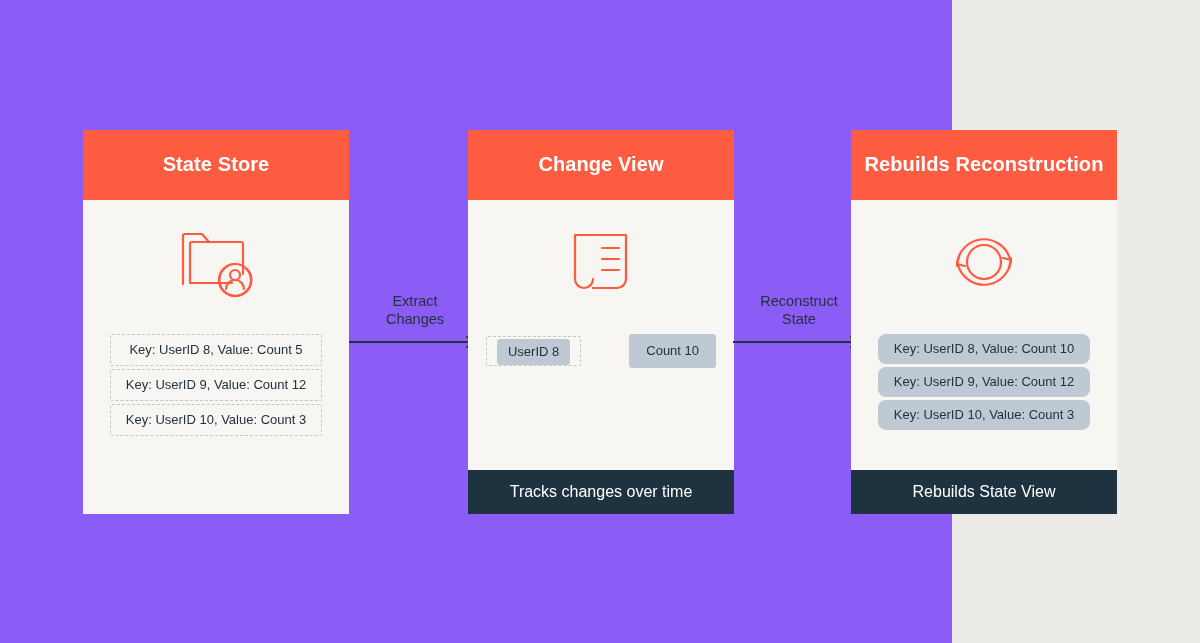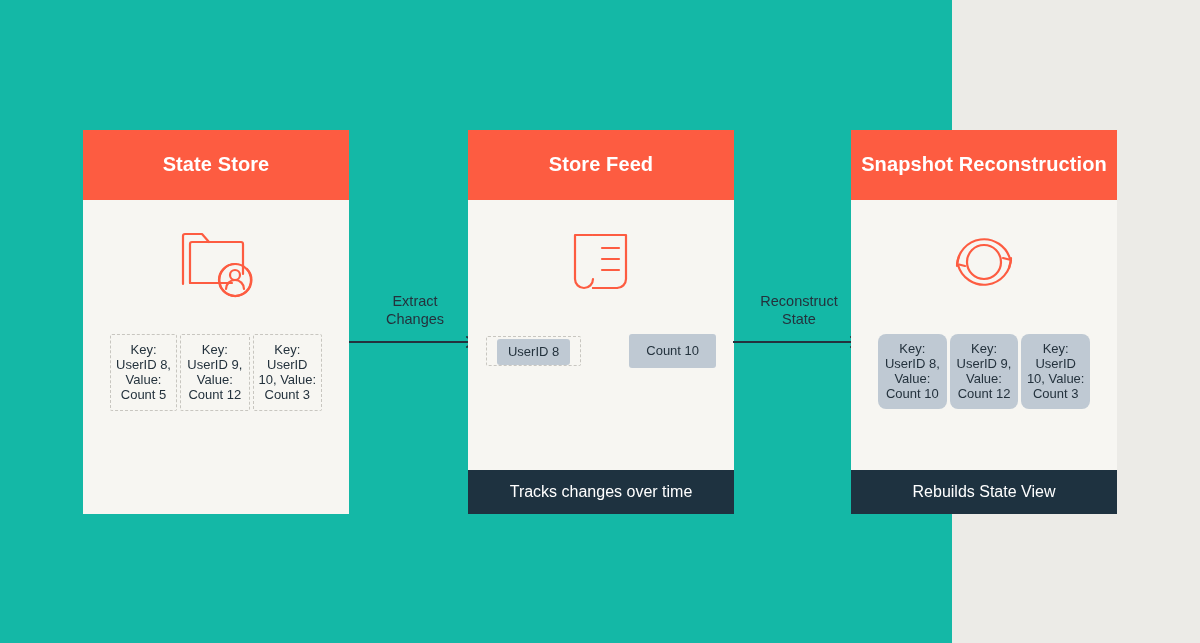--- a/index.html
+++ b/index.html
@@ -9,21 +9,21 @@
     height: 643px;
     background: #ecebe7;
     font-family: "Liberation Sans", sans-serif;
     overflow: hidden;
   }
 
   #stage {
     position: relative;
     width: 952px;
     height: 643px;
-    background: #14b8a6;
+    background: #8b5cf6;
   }
 
   
   .card {
     position: absolute;
     top: 130px;
     width: 266px;
     height: 384px;
     background: #f7f6f2;
     display: flex;
@@ -63,21 +63,21 @@
     display: flex;
     align-items: center;
     justify-content: center;
   }
 
   
   .rows {
     width: 100%;
     padding: 0 27px;
     display: flex;
-    flex-direction: row;
+    flex-direction: column;
     gap: 3px;
   }
   #card-1 .rows { margin-top: 34px; }
   #card-3 .rows { margin-top: 34px; }
 
   .row-dashed {
     border: 1px dashed #c8c6c0;
     background: transparent;
     color: #24323d;
     font-size: 13px;
@@ -181,21 +181,21 @@
   <div class="connector" id="connector-1">
     <div class="connector-label">Extract
 Changes</div>
     <svg class="connector-arrow" width="132" height="12" viewBox="0 0 132 12">
       <line x1="0" y1="6" x2="124" y2="6" stroke="#24323d" stroke-width="2"></line>
       <polyline points="118,1 126,6 118,11" fill="none" stroke="#24323d" stroke-width="2" stroke-linecap="round" stroke-linejoin="round"></polyline>
     </svg>
   </div>
 
   <div class="card" id="card-2">
-    <div class="card-header">Store Feed</div>
+    <div class="card-header">Change View</div>
     <div class="card-body">
       <div class="icon-wrap">
         <svg width="68" height="72" viewBox="0 0 68 72" fill="none" stroke="#fd5c41" stroke-width="2.2" stroke-linecap="round" stroke-linejoin="round">
           <path d="M25 9 H8 v44 a9 9 0 0 0 18 0"></path>
           <path d="M26 9 h33 v44 a9 9 0 0 1 -9 9 H26"></path>
           <path d="M26 62 h24"></path>
           <line x1="35" y1="22" x2="52" y2="22"></line>
           <line x1="35" y1="33" x2="52" y2="33"></line>
           <line x1="35" y1="44" x2="52" y2="44"></line>
         </svg>
@@ -217,21 +217,21 @@
   <div class="connector" id="connector-2">
     <div class="connector-label">Reconstruct
 State</div>
     <svg class="connector-arrow" width="132" height="12" viewBox="0 0 132 12">
       <line x1="0" y1="6" x2="124" y2="6" stroke="#24323d" stroke-width="2"></line>
       <polyline points="118,1 126,6 118,11" fill="none" stroke="#24323d" stroke-width="2" stroke-linecap="round" stroke-linejoin="round"></polyline>
     </svg>
   </div>
 
   <div class="card" id="card-3">
-    <div class="card-header">Snapshot
+    <div class="card-header">Rebuilds
 Reconstruction</div>
     <div class="card-body">
       <div class="icon-wrap">
         <svg width="74" height="72" viewBox="0 0 74 72" fill="none" stroke="#fd5c41" stroke-width="2.2" stroke-linecap="round" stroke-linejoin="round">
           <path d="M10 40 A27 27 0 0 1 63 33"></path>
           <polyline points="56,32 64,34 62,42"></polyline>
           <path d="M64 32 A27 27 0 0 1 11 39"></path>
           <polyline points="18,40 10,38 12,30"></polyline>
           <circle cx="37" cy="36" r="17"></circle>
         </svg>

